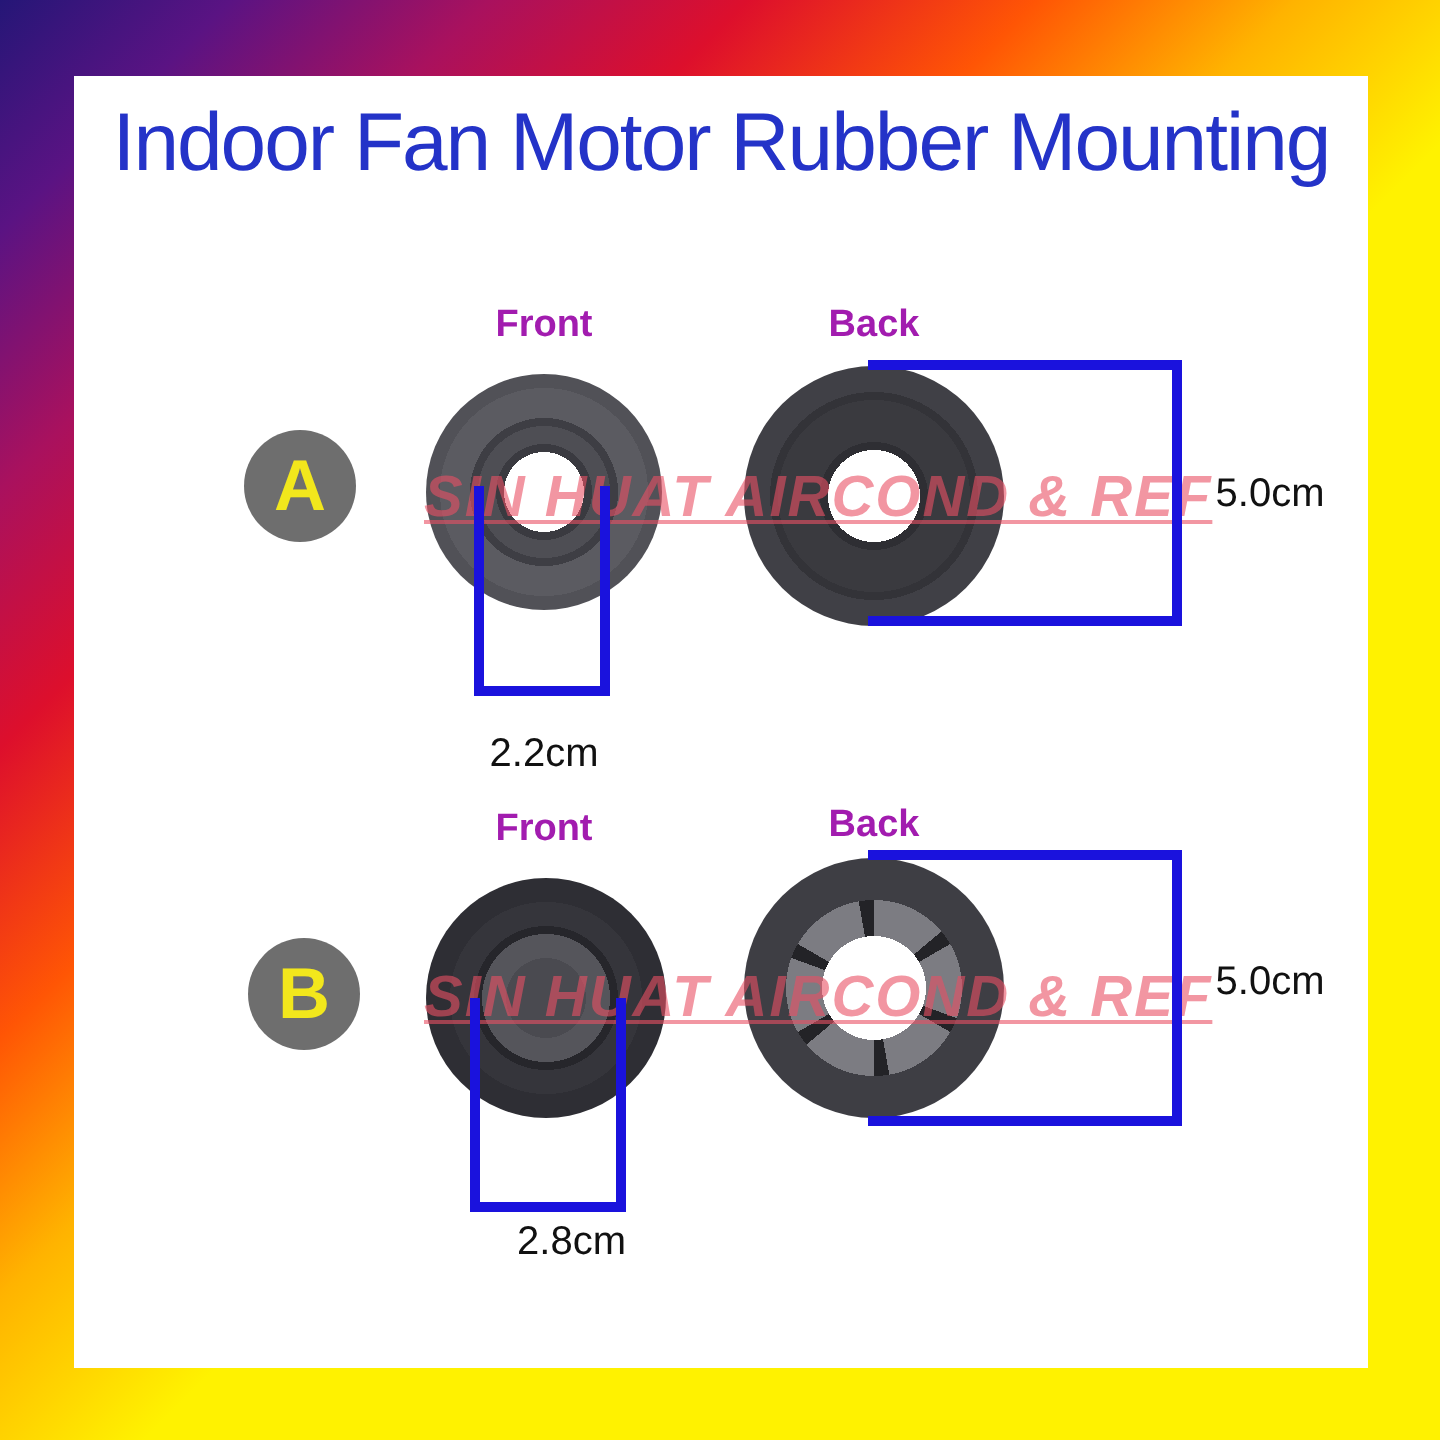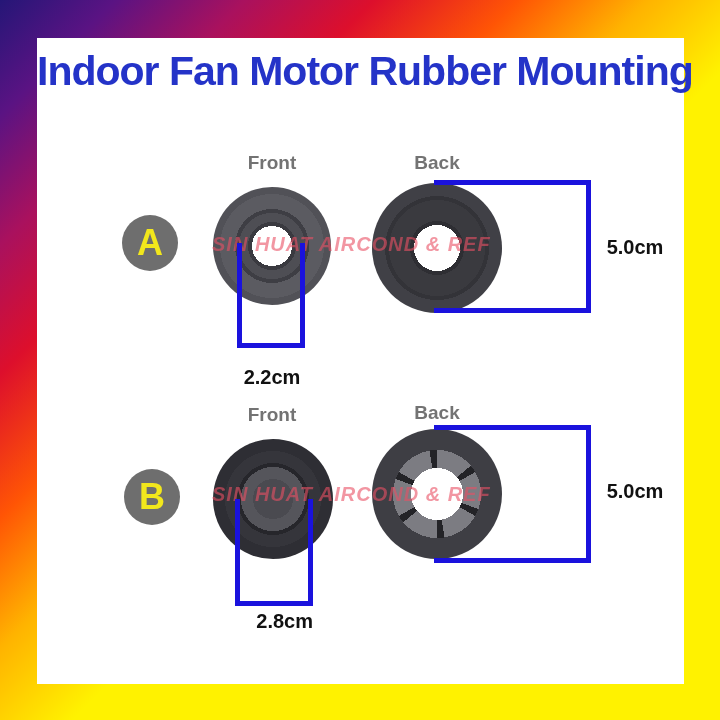--- a/index.html
+++ b/index.html
@@ -14,30 +14,30 @@
       #251677 0%, #5a1383 8%, #a9115e 17%, #dd0f2c 26%,
       #ff5505 36%, #ffb300 45%, #fff200 55%, #fff200 100%);
   }
   .content{
     position:absolute;left:37px;top:38px;width:647px;height:646px;
     background:#ffffff;
   }
   .title{
     position:absolute;left:0;top:10px;width:100%;
     text-align:center;
-    font-size:41px;font-weight:bold;letter-spacing:-1px;
+    font-size:41px;font-weight:normal;letter-spacing:-1px;
     color:#2433c8;white-space:nowrap;
   }
   .view-label{
     position:absolute;width:80px;text-align:center;
-    font-size:19px;font-weight:bold;color:#737373;
+    font-size:19px;font-weight:bold;color:#a21caf;
   }
   .dim-label{
     position:absolute;text-align:center;
-    font-size:20px;font-weight:bold;color:#111;white-space:nowrap;
+    font-size:20px;font-weight:normal;color:#111;white-space:nowrap;
   }
   .badge{
     position:absolute;width:56px;height:56px;border-radius:50%;
     background:#6e6e6e;
     display:flex;align-items:center;justify-content:center;
   }
   .badge span{
     font-size:36px;font-weight:bold;color:#f2e71c;line-height:1;
   }
   .part{position:absolute;border-radius:50%;z-index:1;}
@@ -75,22 +75,22 @@
     border-top:5px solid #1a12dd;
     border-right:5px solid #1a12dd;
     border-bottom:5px solid #1a12dd;
   }
   .bracket.a-front{left:200px;top:205px;width:58px;height:100px;}
   .bracket.a-back{left:397px;top:142px;width:152px;height:123px;}
   .bracket.b-front{left:198px;top:461px;width:68px;height:102px;}
   .bracket.b-back{left:397px;top:387px;width:152px;height:128px;}
   .watermark{
     position:absolute;z-index:2;
-    font-size:20px;font-style:italic;font-weight:bold;
-    color:rgba(233,80,100,0.6);white-space:nowrap;letter-spacing:1px;
+    font-size:29px;font-style:italic;font-weight:bold;
+    color:rgba(233,80,100,0.6);white-space:nowrap;letter-spacing:1px;text-decoration:underline;
   }
   .wm-a{left:175px;top:195px;}
   .wm-b{left:175px;top:445px;}
   .lbl-front-a{left:195px;top:114px;}
   .lbl-back-a{left:360px;top:114px;}
   .lbl-front-b{left:195px;top:366px;}
   .lbl-back-b{left:360px;top:364px;}
   .dim-a-front{left:195px;top:328px;width:80px;}
   .dim-a-back{left:563px;top:198px;width:70px;}
   .dim-b-front{left:196px;top:572px;width:80px;text-align:right;}

